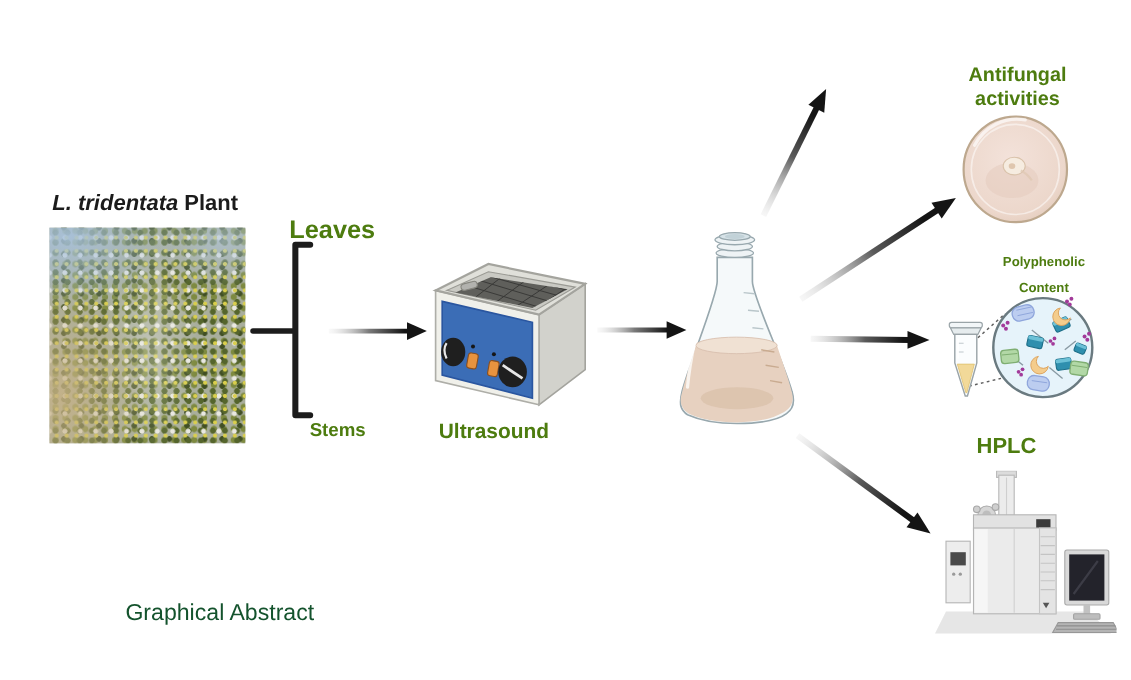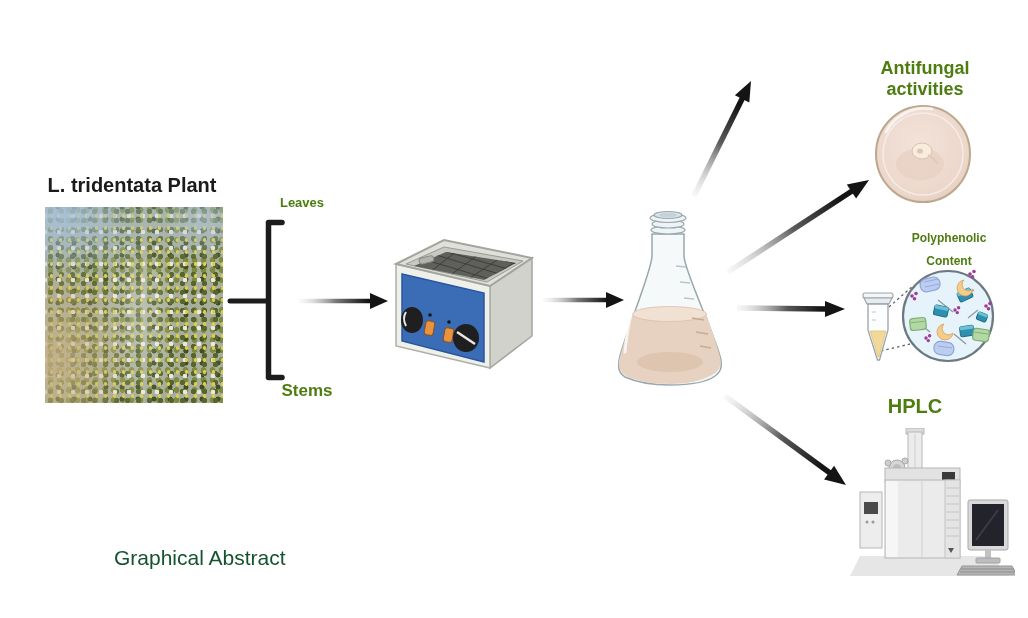--- a/index.html
+++ b/index.html
@@ -24,22 +24,22 @@
   }
   .plant-photo::before{
     content:"";position:absolute;inset:0;
     background:
       radial-gradient(130px 170px at 6% 78%, rgba(199,178,134,.85), rgba(199,178,134,0) 62%),
       radial-gradient(150px 95px at 10% 4%, rgba(168,194,221,.9), rgba(168,194,221,0) 70%),
       radial-gradient(95px 60px at 88% 6%, rgba(175,198,222,.65), rgba(175,198,222,0) 72%),
       radial-gradient(60px 140px at 52% 55%, rgba(235,235,228,.35), rgba(235,235,228,0) 70%);
   }
   .title{left:32px;top:174px;width:200px;font-size:20px;font-weight:bold;text-align:center;}
-  .title .it{margin-top:44px;}
-  .leaves{left:262px;top:195px;width:80px;font-size:13px;}
+  .title .it{font-style:italic;margin-top:44px;}
+  .leaves{left:262px;top:195px;width:80px;font-size:23px;}
   .stems{left:267px;top:381px;width:80px;font-size:17px;}
   .us-label{left:388px;top:382px;width:122px;font-size:19px;}
   .assays{left:775px;top:29px;font-size:17px;font-weight:bold;line-height:21.5px;text-align:left;}
   .antifungal{left:853px;top:58px;width:144px;font-size:18px;line-height:21px;}
   .poly{left:869px;top:227px;width:160px;font-size:12px;line-height:23px;}
   .hplc{left:865px;top:395px;width:100px;font-size:20px;}
   .caption{left:114px;top:546px;font-size:21px;color:#14532d;}
   svg{display:block;}
 </style>
 </head>
@@ -165,20 +165,21 @@
 
     <ellipse cx="26" cy="96" rx="11" ry="13" fill="#1f1f1f"></ellipse>
     <path d="M20,88 q-4,6 0,14" stroke="#e8e8e8" stroke-width="2" fill="none"></path>
     <circle cx="44" cy="91" r="1.8" fill="#161616"></circle>
     <circle cx="63" cy="98" r="1.8" fill="#161616"></circle>
     <rect x="39" y="97" width="9" height="14" rx="2.5" fill="#e8933f" stroke="#8a4f1e" stroke-width="1" transform="rotate(10 43 104)"></rect>
     <rect x="58" y="104" width="9" height="14" rx="2.5" fill="#e8933f" stroke="#8a4f1e" stroke-width="1" transform="rotate(10 62 111)"></rect>
     <ellipse cx="80" cy="114" rx="13" ry="14" fill="#1f1f1f"></ellipse>
     <line x1="71" y1="108" x2="89" y2="120" stroke="#e8e8e8" stroke-width="2.5"></line>
   </svg>
+  <div class="abs lbl us-label">Ultrasound</div>
 
   <svg class="abs" style="left:612px;top:210px" width="116" height="178" viewBox="0 0 116 178">
 
     <path d="M40,24 L40,46 C40,60 14,122 8,146 C5,158 7,163 13,167 C24,172 40,175 58,175 C78,175 95,172 103,166 C109,162 111,156 108,146 C101,120 72,60 72,46 L72,24 Z" fill="#f5f9fa" stroke="#98a8ae" stroke-width="1.5"></path>
 
     <path d="M21,103 C34,96 80,96 94,103 C99,118 106,138 108,147 C110,156 107,161 100,165 C90,171 74,174 58,174 C40,174 24,171 14,166 C8,162 5,156 8,147 C11,135 17,116 21,103 Z" fill="#e7d1c0"></path>
     <ellipse cx="57.5" cy="104" rx="37" ry="7.5" fill="#f0e1d3" stroke="#d8bfae" stroke-width="0.8"></ellipse>
     <ellipse cx="58" cy="152" rx="33" ry="10" fill="#dac0aa" opacity="0.75"></ellipse>
 
     <g stroke="#b9c6ca" stroke-width="1.3">

